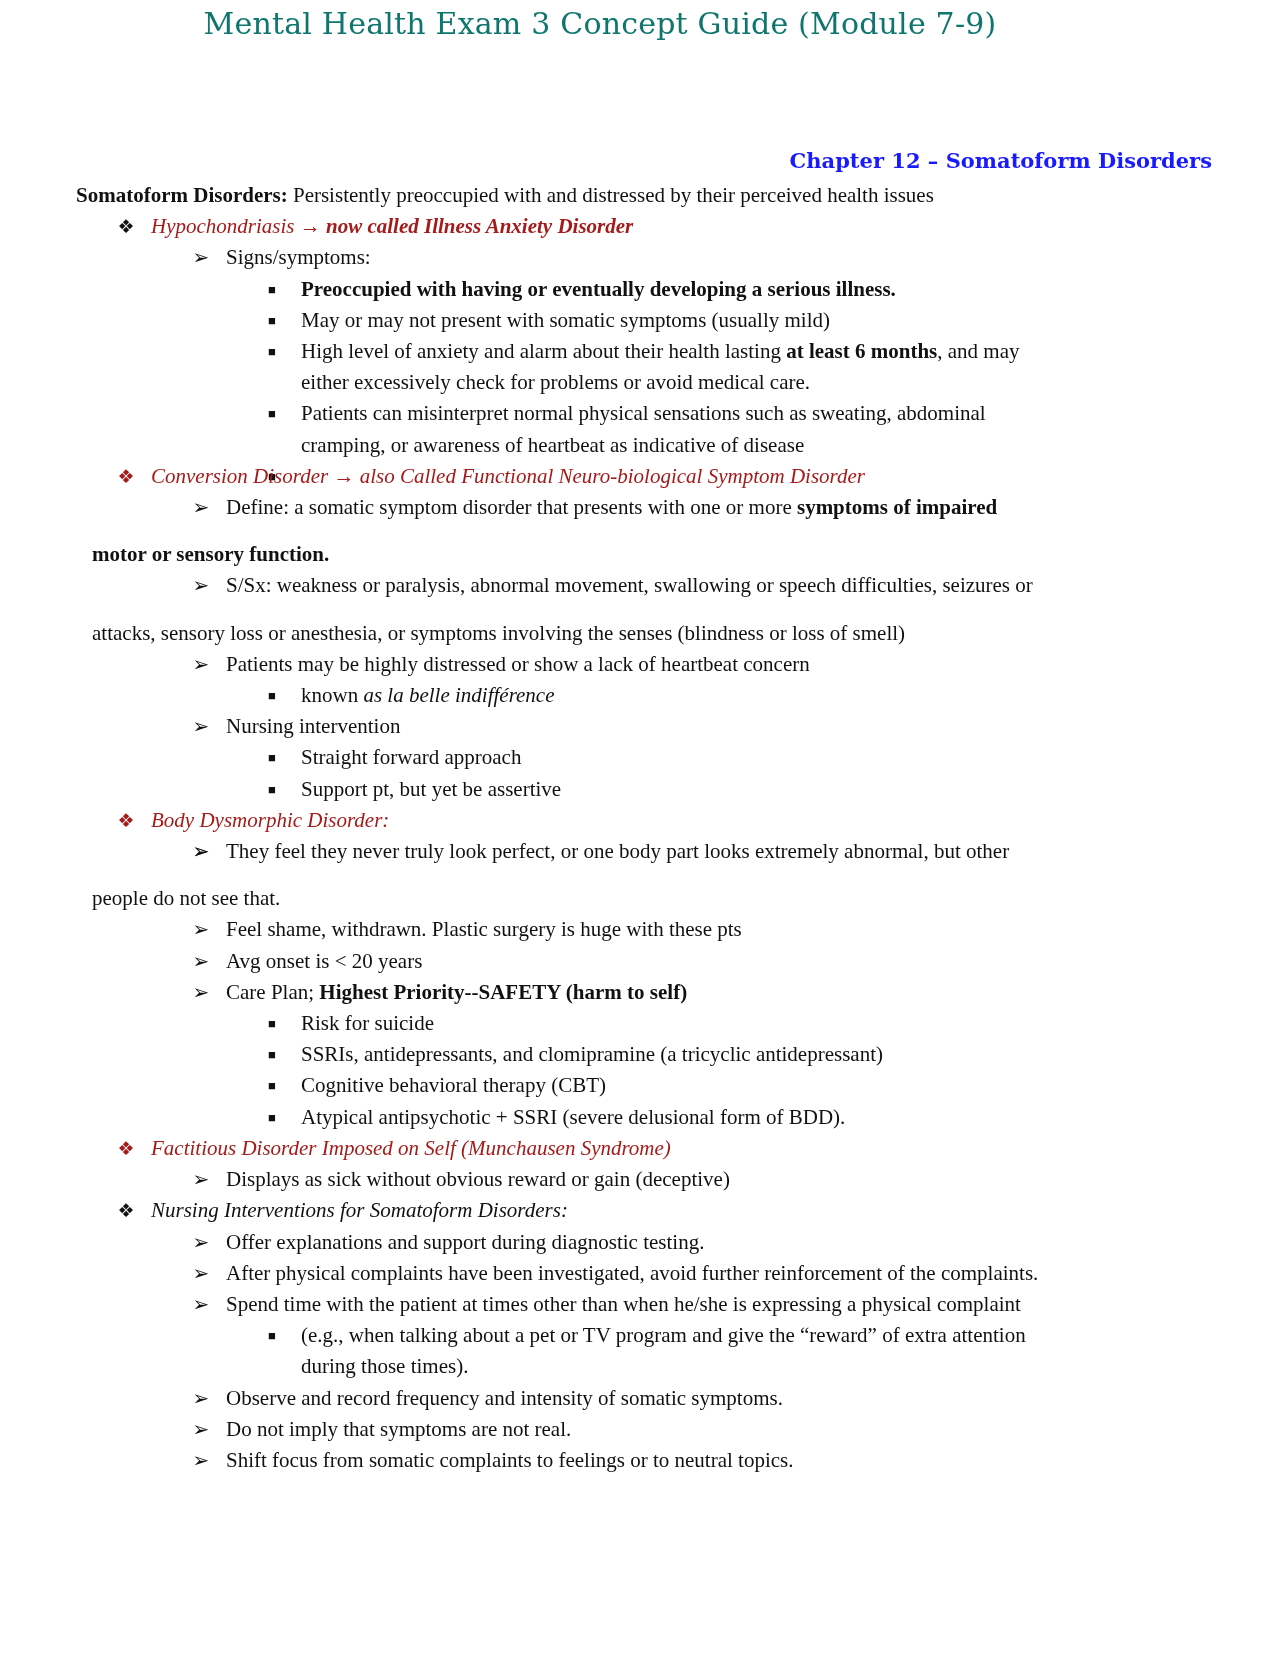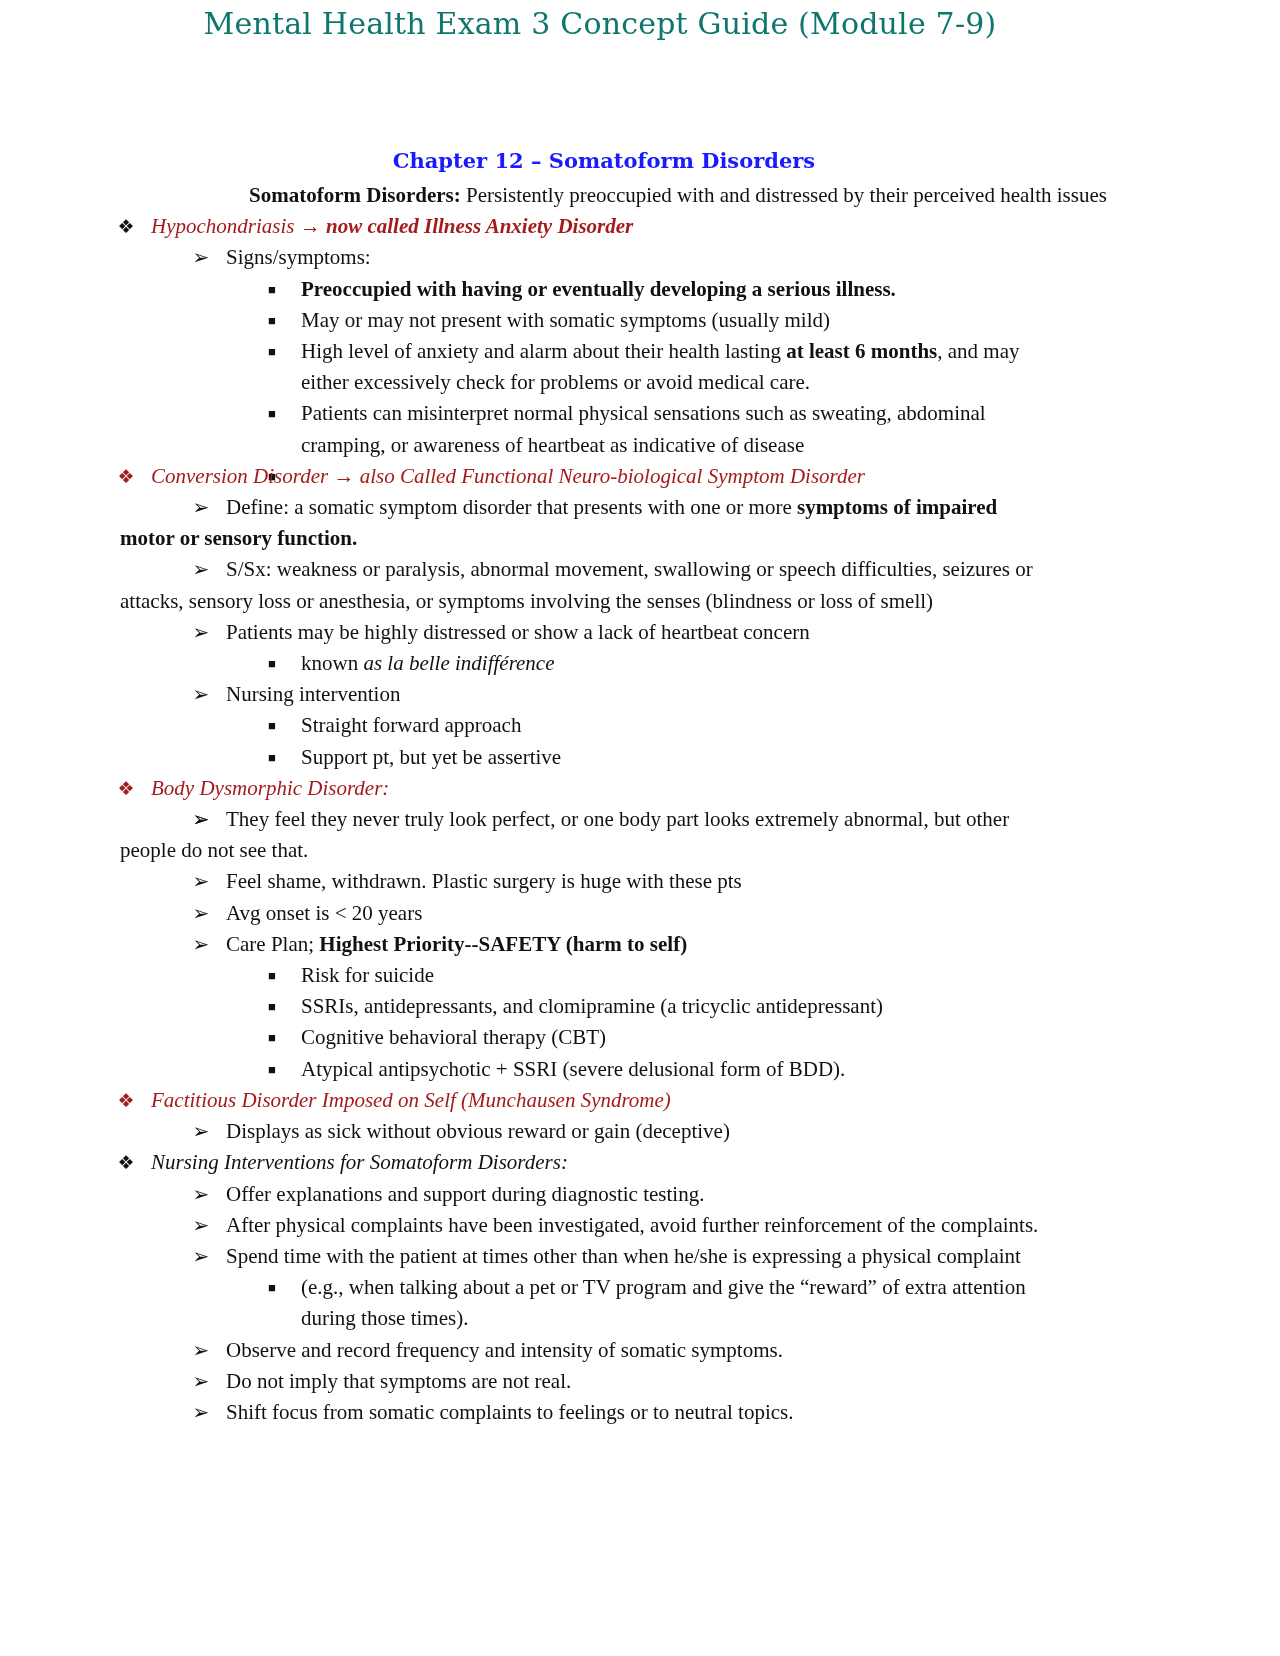--- a/index.html
+++ b/index.html
@@ -6,39 +6,39 @@
     body {
       width: 1280px; height: 1656px; position: relative; overflow: hidden;
       font-family: "Liberation Serif", serif; color: #111111;
     }
     .page-title {
       position: absolute; left: 0; width: 1200px; top: 6px; text-align: center;
       font-family: "DejaVu Serif", serif; font-size: 30px; color: #0f766e;
       letter-spacing: 0.2px;
     }
     .chapter-title {
-      position: absolute; left: 4px; width: 1200px; top: 148px; text-align: center;
+      position: absolute; left: 12px; width: 1200px; top: 148px; text-align: right;
       font-family: "DejaVu Serif", serif; font-weight: bold; font-size: 21px; color: #1a1aff;
     }
     .content { position: absolute; left: 0; top: 180px; width: 1280px; font-size: 21px; }
     .line { position: relative; line-height: 31.2px; white-space: nowrap; }
-    .intro { padding-left: 76px; text-align: center; }
+    .intro { padding-left: 76px; }
     .l1 { padding-left: 151px; }
     .l2 { padding-left: 226px; }
     .l3 { padding-left: 301px; }
     .marker { position: absolute; top: 0; display: inline-block; text-align: center; }
     .l1 .marker { left: 115px; width: 22px; font-size: 19px; }
     .l2 .marker { left: 189px; width: 24px; font-size: 20px; }
     .l3 .marker { left: 262px; width: 20px; font-size: 13px; }
     .red { color: #a51a1a; }
     .black { color: #111111; }
     .it { font-style: italic; }
     .b { font-weight: bold; }
     .cont { padding-left: 301px; }
-    .cont2 { padding-left: 120px; }
+    .cont2 { padding-left: 92px; margin-top: 16px; }
   </style>
 </head>
 <body>
 
 <div class="page-title">Mental Health Exam 3 Concept Guide (Module 7-9)</div>
 <div class="chapter-title">Chapter 12 – Somatoform Disorders</div>
 
 <div class="content">
 
   <div class="line intro">

